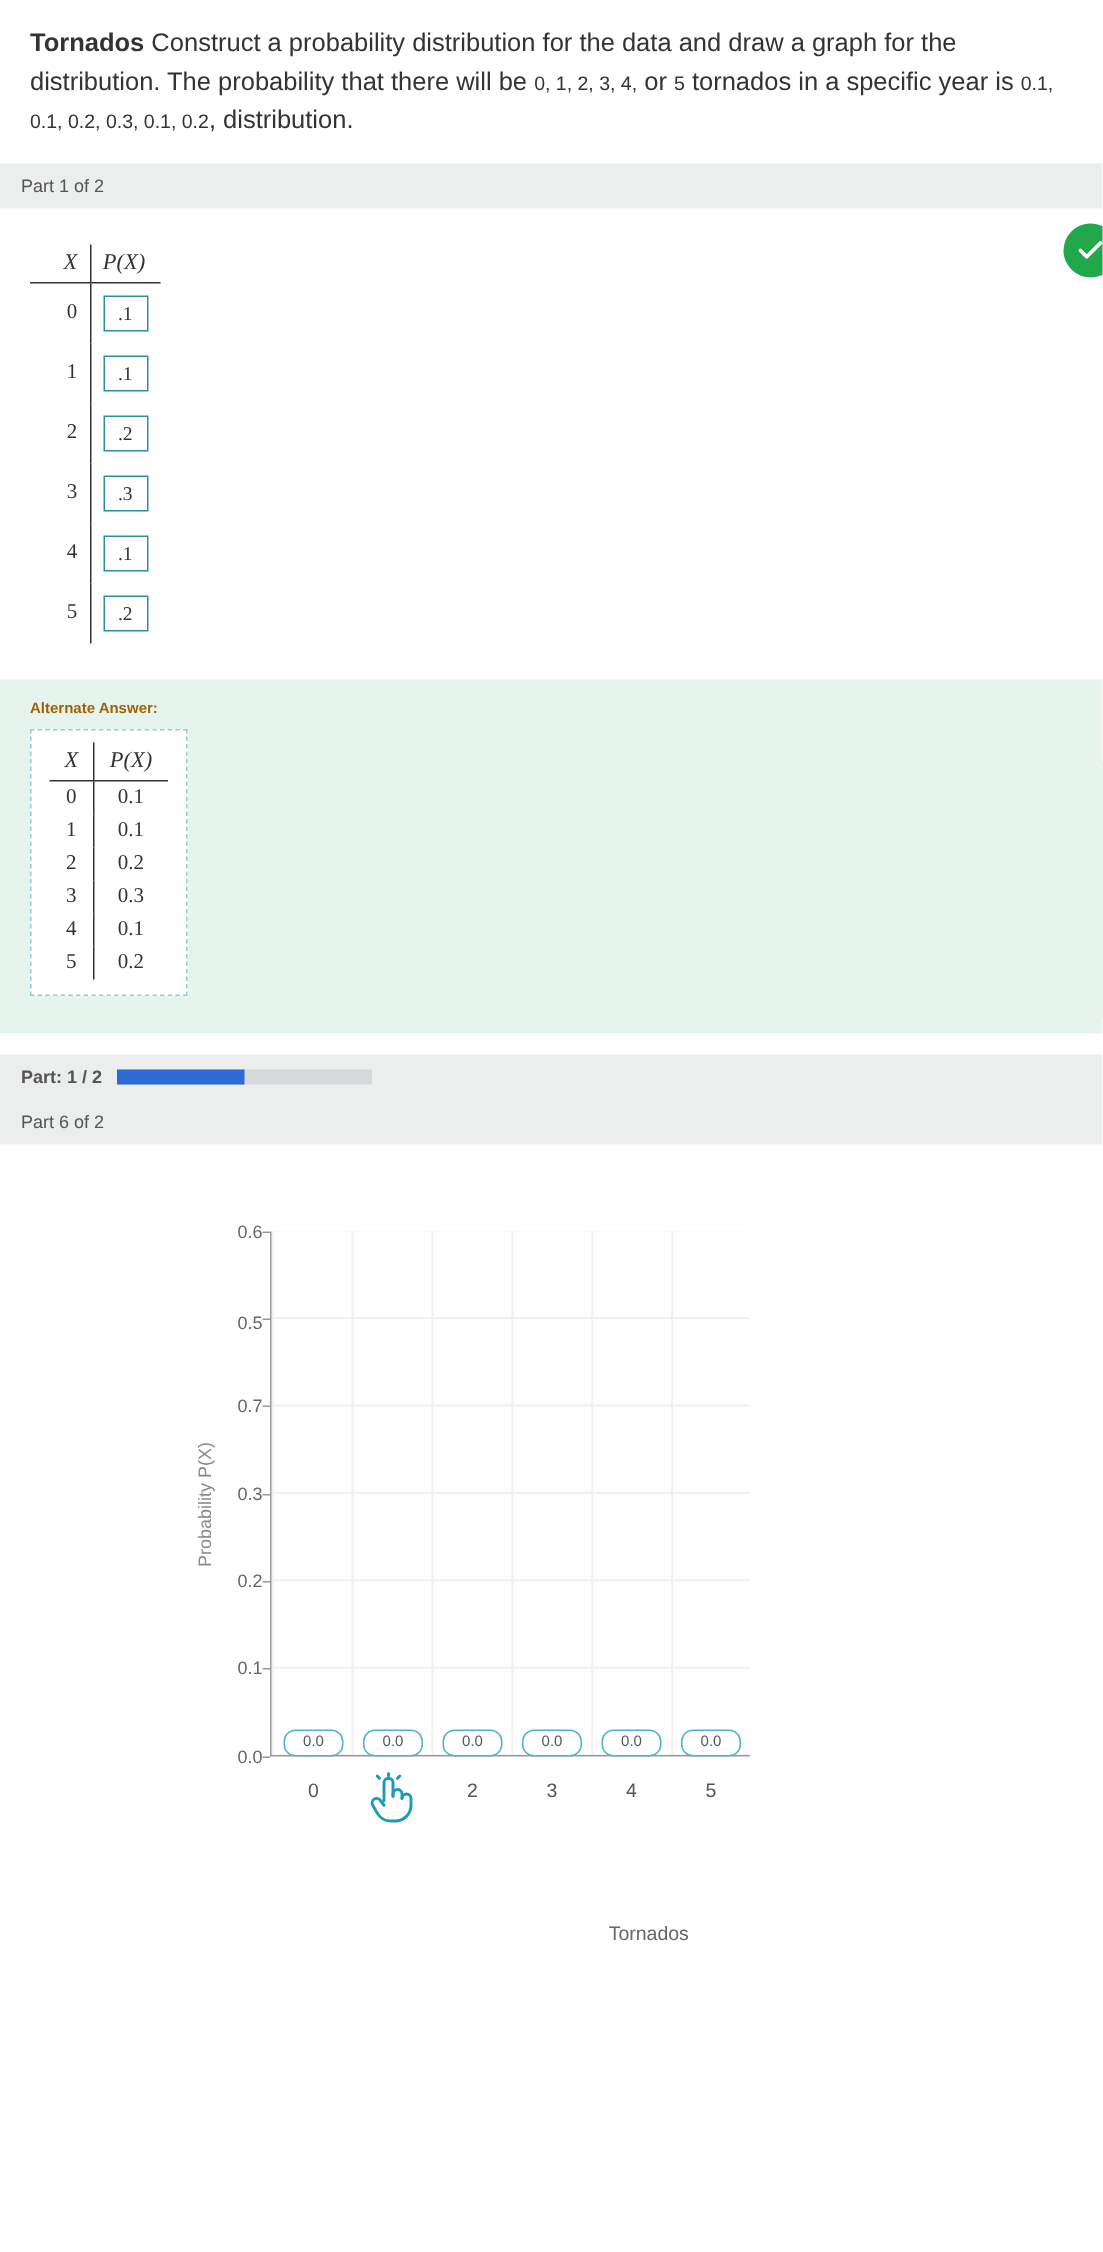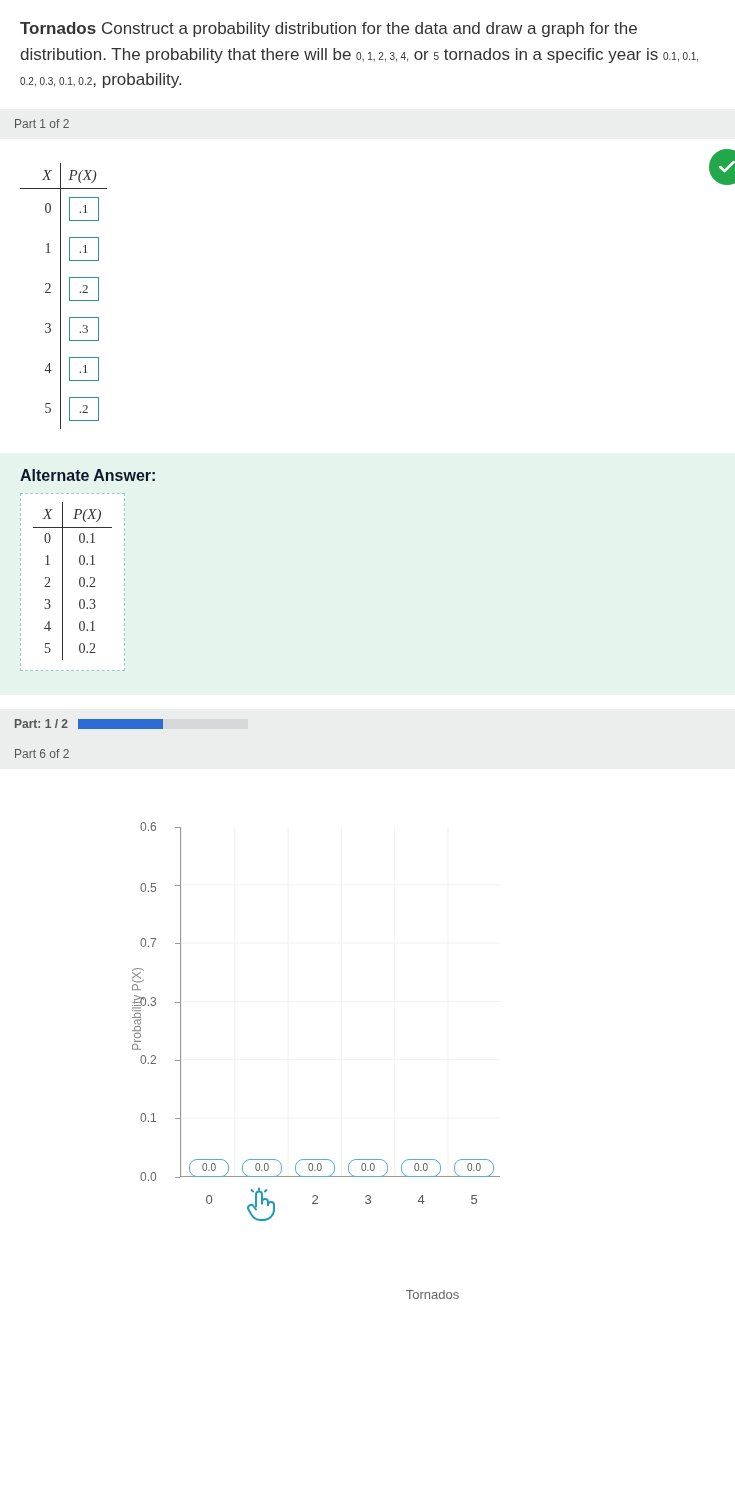--- a/index.html
+++ b/index.html
@@ -1,58 +1,58 @@
 <!DOCTYPE html>
 <html><head>
 <meta charset="utf-8">
 <style>
 * { box-sizing: border-box; margin: 0; padding: 0; }
 body { font-family: Verdana, Arial, sans-serif; background: #fff; color: #333; width: 735px; }
 .question-text { padding: 16px 20px 16px 20px; font-size: 17px; line-height: 1.5; color: #333; }
 .question-text b { font-weight: bold; }
-.question-text .smallnum { font-size: 10px; }
+.question-text .smallnum { font-size: 13px; }
 .part-header { background: #eceded; padding: 8px 14px; font-size: 12px; color: #555; position: relative; }
 .part-body { padding: 18px 20px 24px 20px; font-size: 17px; color: #333; position: relative; }
 .check-badge { position: absolute; right: -10px; top: 10px; width: 36px; height: 36px; background: #21a84a; border-radius: 50%; display: flex; align-items: center; justify-content: center; }
 .check-badge svg { width: 20px; height: 20px; }
 .alt-panel { background: #e6f4ee; padding: 14px 20px 20px 20px; }
-.alt-heading { color: #0f172a; font-weight: bold; font-size: 16px; margin-bottom: 8px; }
+.alt-heading { color: #a16207; font-weight: bold; font-size: 10px; margin-bottom: 8px; }
 .alt-tablewrap { background: #fff; border: 1px dashed #9cc; display: inline-block; padding: 8px 12px 10px 12px; }
 .progress-row { display: flex; align-items: center; gap: 10px; background: #eceded; padding: 8px 14px; font-size: 12px; color: #555; margin-top: 14px; }
 .progress-bar { width: 170px; height: 10px; background: #d6d8da; position: relative; }
 .progress-fill { height: 100%; background: #2a6bd4; width: 50%; }
 .dist-table { border-collapse: collapse; margin-top: 6px; }
 .dist-table th, .dist-table td { font-family: 'Times New Roman', serif; }
 .dist-table .hd-x { width: 40px; border-bottom: 1px solid #333; border-right: 1px solid #333; text-align: right; padding: 4px 8px; font-style: italic; font-weight: normal; font-size: 15px; }
 .dist-table .hd-p { border-bottom: 1px solid #333; text-align: left; padding: 4px 8px; font-style: italic; font-weight: normal; font-size: 15px; }
 .dist-table .cell-x { border-right: 1px solid #333; text-align: right; padding: 8px 8px; font-size: 14px; }
 .dist-table .cell-p { padding: 8px 8px; }
 .input-box { width: 30px; height: 24px; border: 1px solid #2a8f9e; background: #fff; font-family: 'Times New Roman', serif; font-size: 13px; text-align: center; display: inline-block; line-height: 22px; }
 .alt-tablewrap table { border-collapse: collapse; }
 .alt-tablewrap th.ax { border-bottom: 1px solid #333; border-right: 1px solid #333; padding: 4px 10px; font-style: italic; font-weight: normal; font-family: 'Times New Roman', serif; font-size: 15px; }
 .alt-tablewrap th.ap { border-bottom: 1px solid #333; padding: 4px 10px; font-style: italic; font-weight: normal; font-family: 'Times New Roman', serif; font-size: 15px; }
 .alt-tablewrap td.ax { border-right: 1px solid #333; text-align: center; padding: 3px 10px; font-family: 'Times New Roman', serif; font-size: 14px; }
 .alt-tablewrap td.ap { text-align: center; padding: 3px 10px; font-family: 'Times New Roman', serif; font-size: 14px; }
 .chart-container { padding: 30px 10px 20px 60px; }
 .chart { position: relative; width: 420px; height: 420px; margin-left: 40px; }
 .plot-area { position: absolute; left: 60px; top: 10px; width: 320px; height: 350px; border-left: 1px solid #999; border-bottom: 1px solid #999; background: linear-gradient(to right, #f0f0f0 1px, transparent 1px), linear-gradient(to top, #f0f0f0 1px, transparent 1px); background-size: 53.3px 58.3px; }
-.ytick { position: absolute; left: 20px; width: 35px; font-size: 12px; color: #666; transform: translateY(-50%); font-family: Arial, sans-serif; }
+.ytick { position: absolute; left: 20px; width: 35px; text-align: right; font-size: 12px; color: #666; transform: translateY(-50%); font-family: Arial, sans-serif; }
 .ytick-mark { position: absolute; left: 55px; width: 5px; height: 1px; background: #999; }
 .xtick { position: absolute; top: 375px; width: 30px; text-align: center; font-size: 13px; color: #555; font-family: Arial, sans-serif; transform: translateX(-50%); }
 .ylabel { position: absolute; left: -25px; top: 185px; transform: rotate(-90deg); transform-origin: center; font-size: 12px; color: #888; font-family: Arial, sans-serif; white-space: nowrap; }
 .xlabel { text-align: center; font-size: 13px; color: #666; margin-top: 50px; font-family: Arial, sans-serif; margin-left: 80px; }
 .bar-value { position: absolute; top: 342px; width: 40px; height: 18px; border: 1px solid #4fb3cc; border-radius: 8px; background: #fff; font-size: 10px; text-align: center; line-height: 16px; color: #555; transform: translateX(-50%); font-family: Arial, sans-serif; }
 .pointer-icon { position: absolute; top: 370px; color: #1a9bb8; }
 .pointer-icon svg { width: 36px; height: 36px; }
 </style>
 </head>
 <body>
 
 <div class="question-text">
-  <b>Tornados</b><span> Construct a probability distribution for the data and draw a graph for the distribution. The probability that there will be </span><span class="smallnum">0, 1, 2, 3, 4,</span><span> or </span><span class="smallnum">5</span><span> tornados in a specific year is </span><span class="smallnum">0.1, 0.1, 0.2, 0.3, 0.1, 0.2</span><span>, probability.</span>
+  <b>Tornados</b><span> Construct a probability distribution for the data and draw a graph for the distribution. The probability that there will be </span><span class="smallnum">0, 1, 2, 3, 4,</span><span> or </span><span class="smallnum">5</span><span> tornados in a specific year is </span><span class="smallnum">0.1, 0.1, 0.2, 0.3, 0.1, 0.2</span><span>, distribution.</span>
 </div>
 
 <div class="part-header">
   <span>Part 1 of 2</span>
 </div>
 
 <div class="part-body">
   <div class="check-badge">
     <svg viewBox="0 0 24 24" fill="none" stroke="#fff" stroke-width="3" stroke-linecap="round" stroke-linejoin="round">
         <polyline points="20 6 9 17 4 12"></polyline>

